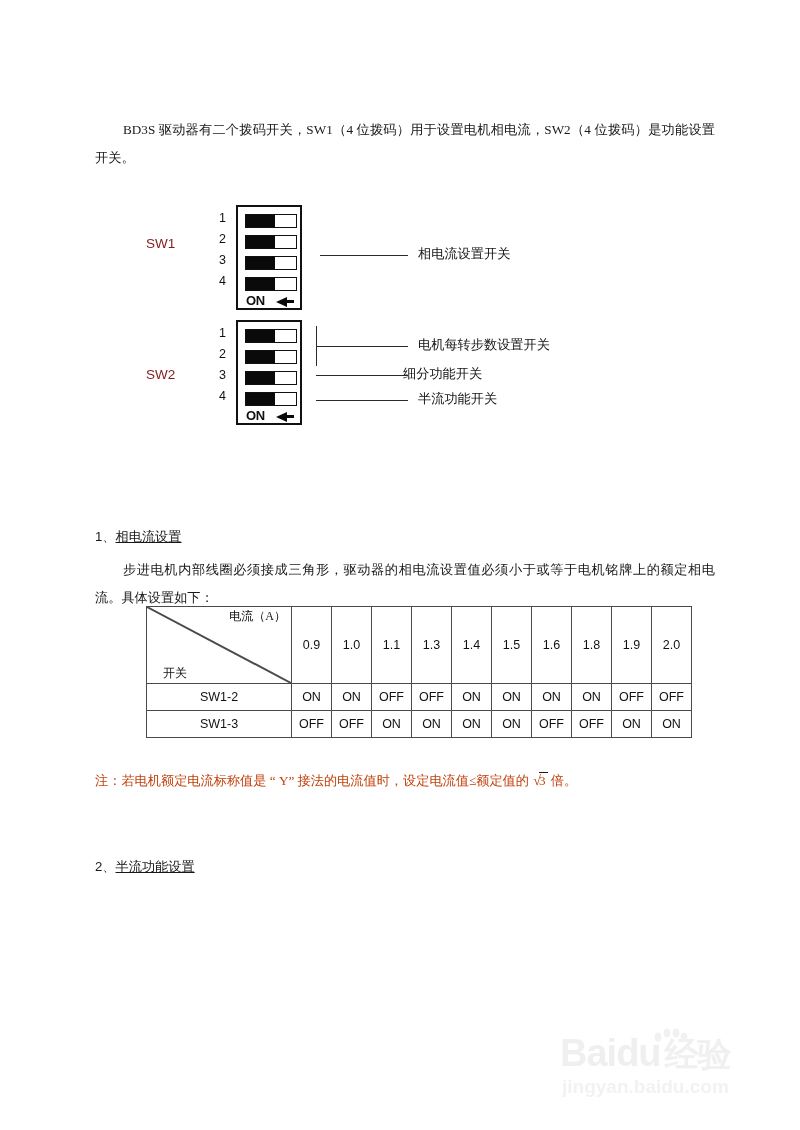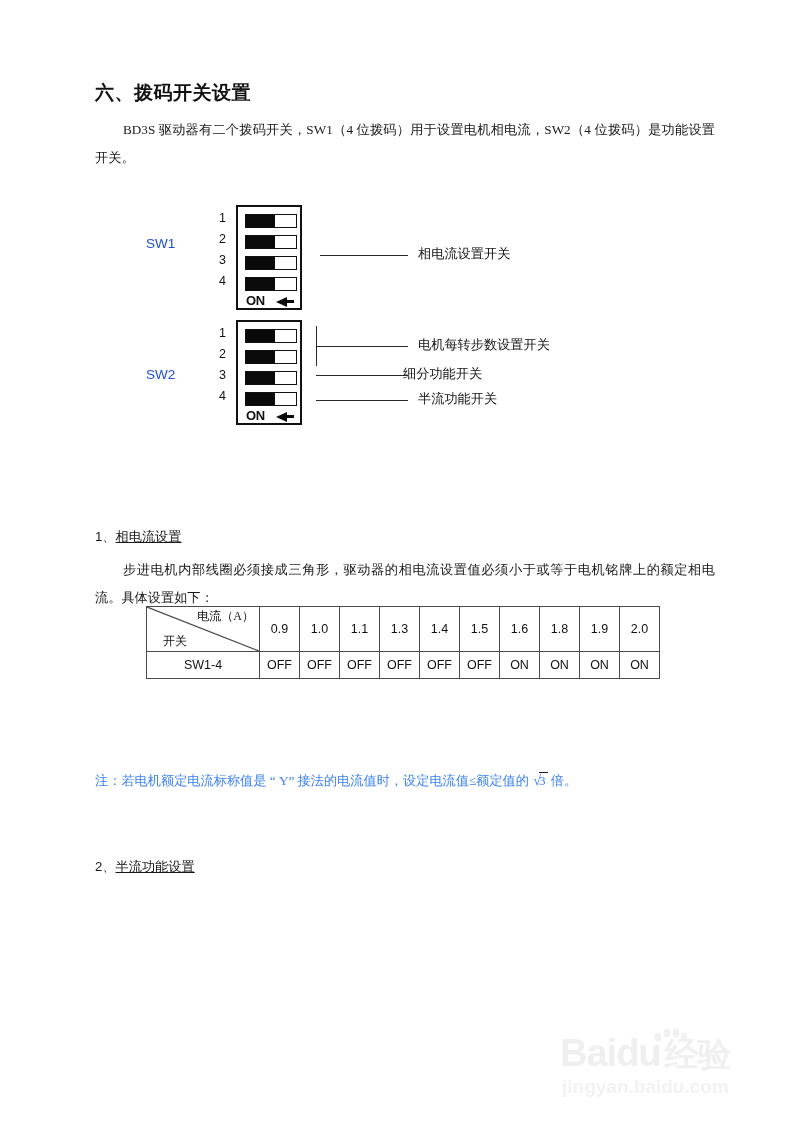--- a/index.html
+++ b/index.html
@@ -51,21 +51,21 @@
   }
 
   
   .diagram {
     position: absolute;
   }
   .sw-label {
     position: absolute;
     font-family: "Liberation Sans", "DejaVu Sans", sans-serif;
     font-size: 13.5px;
-    color: #1d4ed8;
+    color: #7f1d1d;
   }
   .sw-numbers {
     position: absolute;
     font-family: "Liberation Sans", "DejaVu Sans", sans-serif;
     font-size: 12.5px;
     color: #111;
     text-align: right;
     width: 14px;
   }
   .switch-block {
@@ -153,21 +153,21 @@
     text-align: center;
     vertical-align: middle;
     font-weight: normal;
     padding: 0;
     height: 26px;
   }
   .dip-table .corner {
     width: 112px;
     height: 44px;
     position: relative;
-    padding: 0;
+    padding: 16px;
   }
   .dip-table .corner .diag {
     position: absolute;
     left: 0; top: 0;
     width: 100%;
     height: 100%;
     overflow: hidden;
   }
   .dip-table .corner .lbl-cur {
     position: absolute;
@@ -191,21 +191,21 @@
     width: 39px;
     font-size: 12.5px;
   }
 
   
   .note {
     position: absolute;
     left: 95px;
     top: 772px;
     font-size: 13.2px;
-    color: #3b82f6;
+    color: #c2410c;
     white-space: nowrap;
   }
   .radical {
     display: inline-block;
     position: relative;
     padding-left: 1px;
   }
   .radical .rad-glyph { font-size: 14px; }
   .radical .rad-num {
     border-top: 1px solid #181818;
@@ -263,21 +263,20 @@
     top: -4px;
     width: 38px;
     height: 26px;
   }
 </style>
 </head>
 <body>
 
 <div class="page">
 
-  <div class="section-title">六、拨码开关设置</div>
 
   <div class="para intro-para">BD3S 驱动器有二个拨码开关，SW1（4 位拨码）用于设置电机相电流，SW2（4 位拨码）是功能设置开关。</div>
 
   <div class="diagram">
 
     <div class="sw-label" style="left:146px; top:236px;">SW1</div>
 
     <div class="sw-numbers" style="left:212px; top:211px;">1</div>
     <div class="sw-numbers" style="left:212px; top:232px;">2</div>
     <div class="sw-numbers" style="left:212px; top:253px;">3</div>
@@ -370,29 +369,42 @@
         <th class="valcell">1.4</th>
         <th class="valcell">1.5</th>
         <th class="valcell">1.6</th>
         <th class="valcell">1.8</th>
         <th class="valcell">1.9</th>
         <th class="valcell">2.0</th>
       </tr>
     </thead>
     <tbody>
       <tr>
-        <td class="rowhead">SW1-4</td>
-        <td class="valcell">OFF</td>
-        <td class="valcell">OFF</td>
-        <td class="valcell">OFF</td>
-        <td class="valcell">OFF</td>
-        <td class="valcell">OFF</td>
-        <td class="valcell">OFF</td>
-        <td class="valcell">ON</td>
-        <td class="valcell">ON</td>
+        <td class="rowhead">SW1-2</td>
+        <td class="valcell">ON</td>
+        <td class="valcell">ON</td>
+        <td class="valcell">OFF</td>
+        <td class="valcell">OFF</td>
+        <td class="valcell">ON</td>
+        <td class="valcell">ON</td>
+        <td class="valcell">ON</td>
+        <td class="valcell">ON</td>
+        <td class="valcell">OFF</td>
+        <td class="valcell">OFF</td>
+      </tr>
+      <tr>
+        <td class="rowhead">SW1-3</td>
+        <td class="valcell">OFF</td>
+        <td class="valcell">OFF</td>
+        <td class="valcell">ON</td>
+        <td class="valcell">ON</td>
+        <td class="valcell">ON</td>
+        <td class="valcell">ON</td>
+        <td class="valcell">OFF</td>
+        <td class="valcell">OFF</td>
         <td class="valcell">ON</td>
         <td class="valcell">ON</td>
       </tr>
     </tbody>
   </table>
 
   <div class="note">
     <span>注：若电机额定电流标称值是 “ Y” 接法的电流值时，设定电流值≤额定值的 </span><span class="radical"><span class="rad-glyph">√</span><span class="rad-num">3</span></span><span> 倍。</span>
   </div>
 

